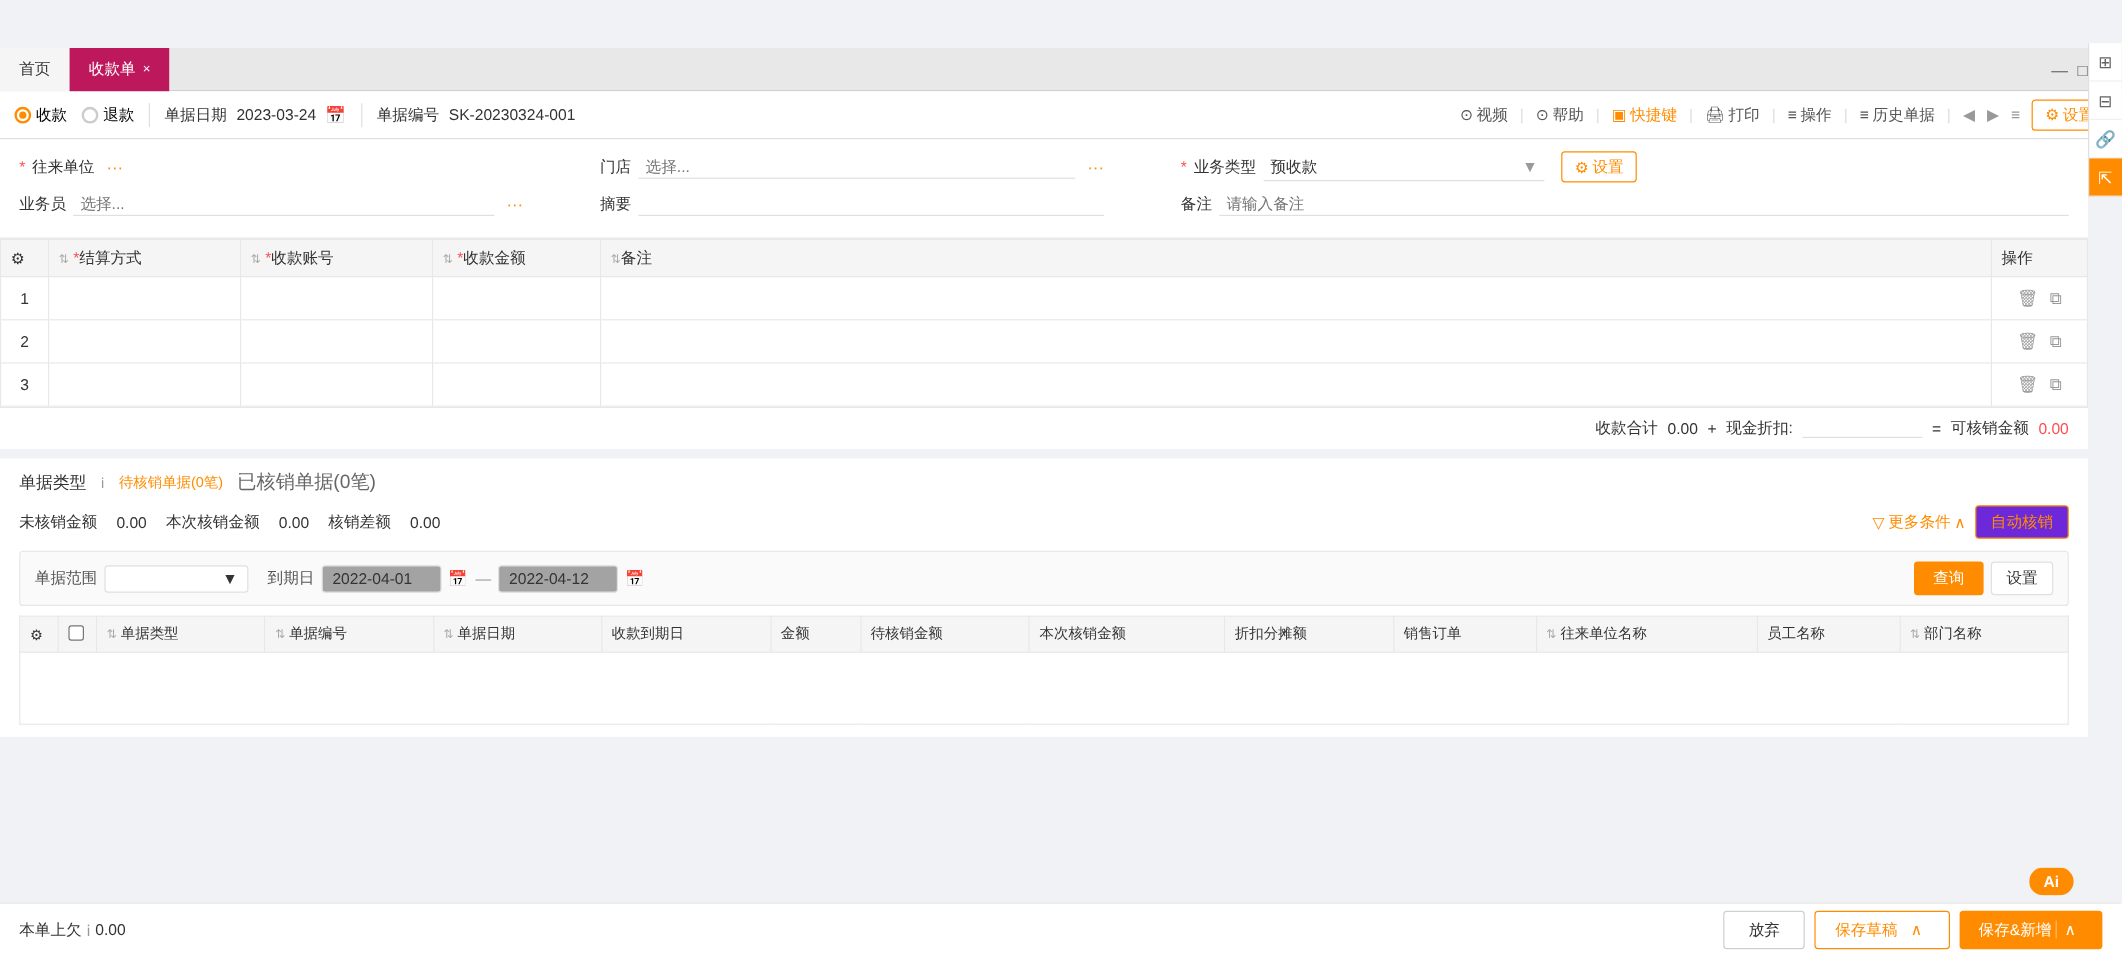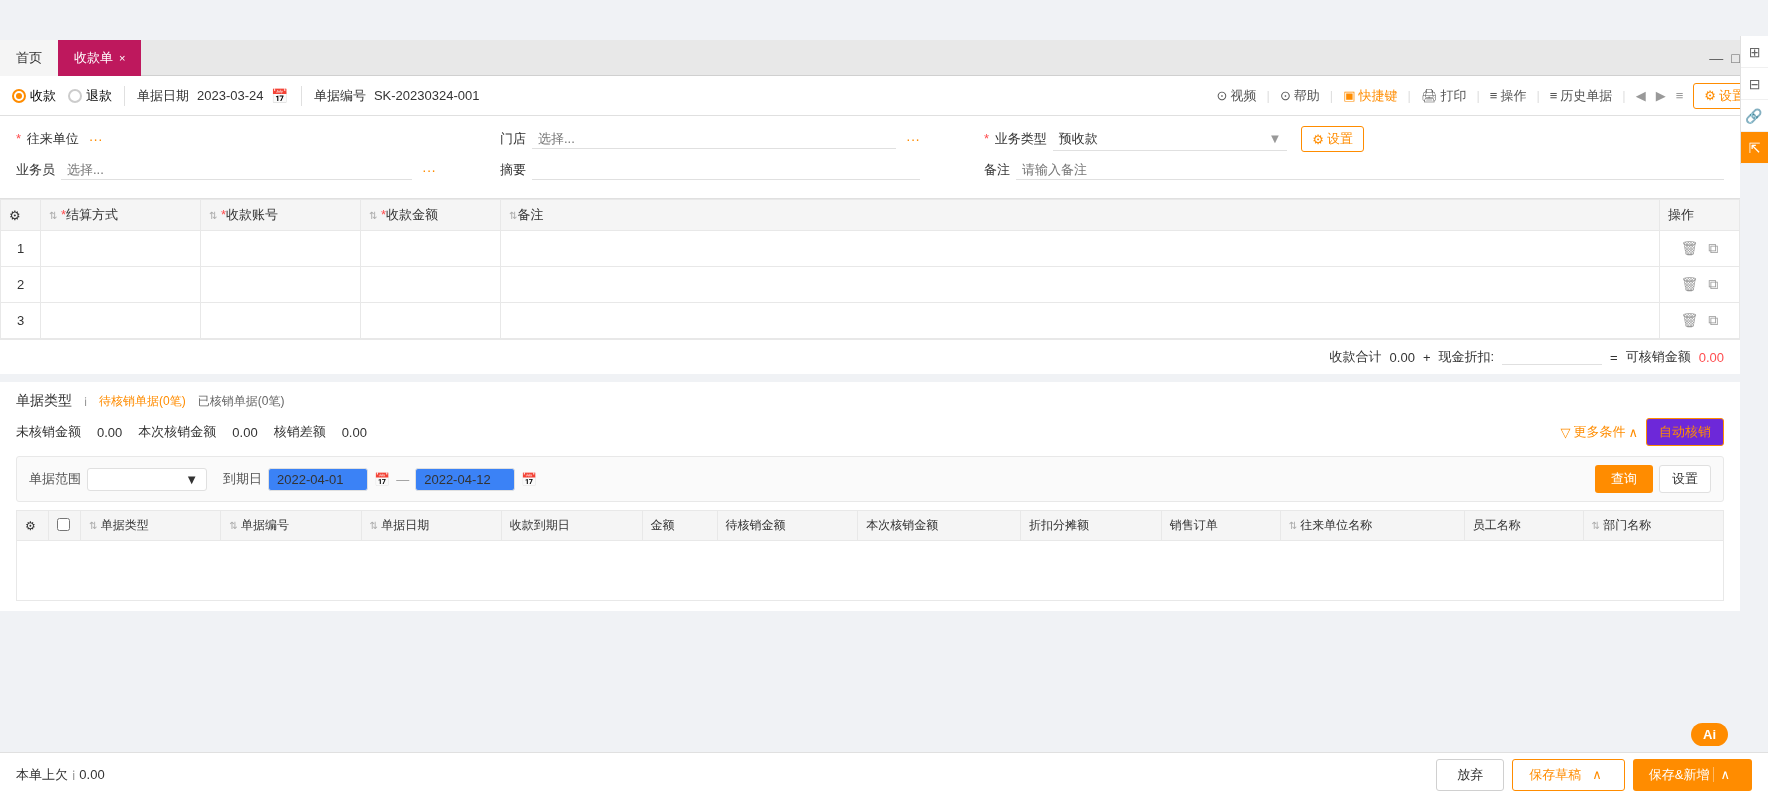--- a/index.html
+++ b/index.html
@@ -90,21 +90,21 @@
     .summary-input {
       border: none; border-bottom: 1px solid #e0e0e0; width: 100px;
       text-align: right; outline: none; font-size: 13px;
     }
 
     
     .writeoff-section { background: #fff; margin-top: 8px; padding: 10px 16px; }
     .writeoff-header { display: flex; align-items: center; gap: 12px; margin-bottom: 8px; }
     .writeoff-title { font-size: 14px; font-weight: 500; color: #333; }
     .writeoff-tab { color: #ff8c00; cursor: pointer; font-size: 12px; }
-    .writeoff-tab-inactive { color: #666; font-size: 12px; }
+    .writeoff-tab-inactive { color: #666; font-size: 16px; }
     .info-icon { color: #999; font-size: 12px; cursor: pointer; }
 
     .writeoff-stats { display: flex; align-items: center; gap: 16px; margin-bottom: 10px; color: #333; font-size: 12px; }
     .writeoff-stats-right { margin-left: auto; display: flex; align-items: center; gap: 8px; }
     .auto-btn {
       background: #6d28d9; border: 1px solid #ff8c00; color: #ff8c00; padding: 4px 12px;
       border-radius: 3px; cursor: pointer; font-size: 12px;
     }
     .filter-btn { color: #ff8c00; cursor: pointer; font-size: 12px; display: flex; align-items: center; gap: 3px; }
 
@@ -116,21 +116,21 @@
     .filter-field { display: flex; align-items: center; gap: 6px; }
     .filter-label { color: #555; white-space: nowrap; }
     .filter-select {
       border: 1px solid #e0e0e0; padding: 3px 8px; border-radius: 3px;
       color: #333; outline: none; background: #fff; min-width: 120px;
       display: flex; align-items: center; gap: 4px; cursor: pointer;
     }
     .filter-date { display: flex; align-items: center; gap: 6px; }
     .date-input {
       border: 1px solid #e0e0e0; padding: 3px 8px; border-radius: 3px;
-      color: #333; outline: none; background: #3b82f6;
+      color: #333; outline: none; background: #a3a3a3;
     }
     .filter-right { margin-left: auto; display: flex; gap: 6px; }
     .query-btn {
       background: #ff8c00; color: #fff; border: none; padding: 4px 16px;
       border-radius: 3px; cursor: pointer; font-size: 13px;
     }
     .set-btn {
       background: #fff; border: 1px solid #e0e0e0; color: #333; padding: 4px 12px;
       border-radius: 3px; cursor: pointer; font-size: 13px;
     }

